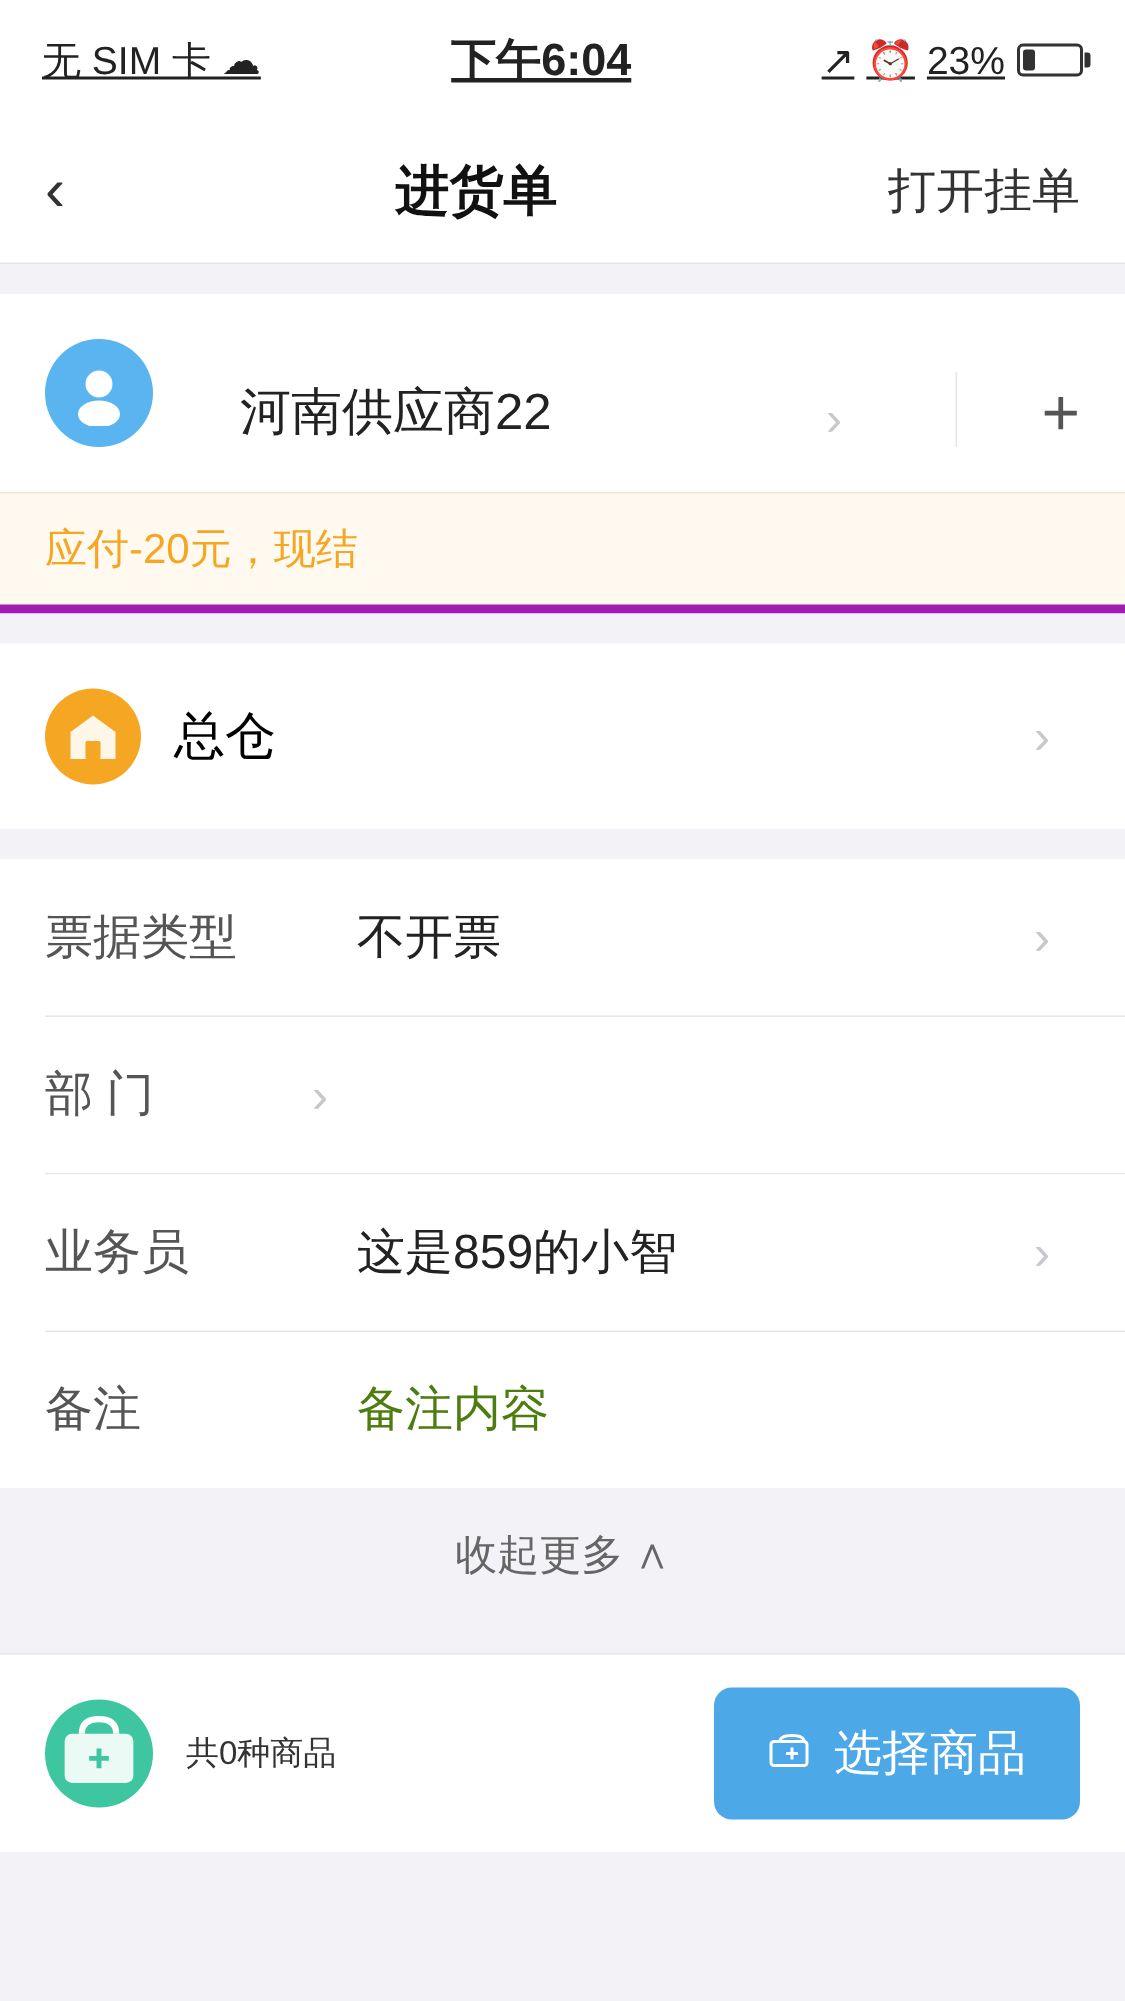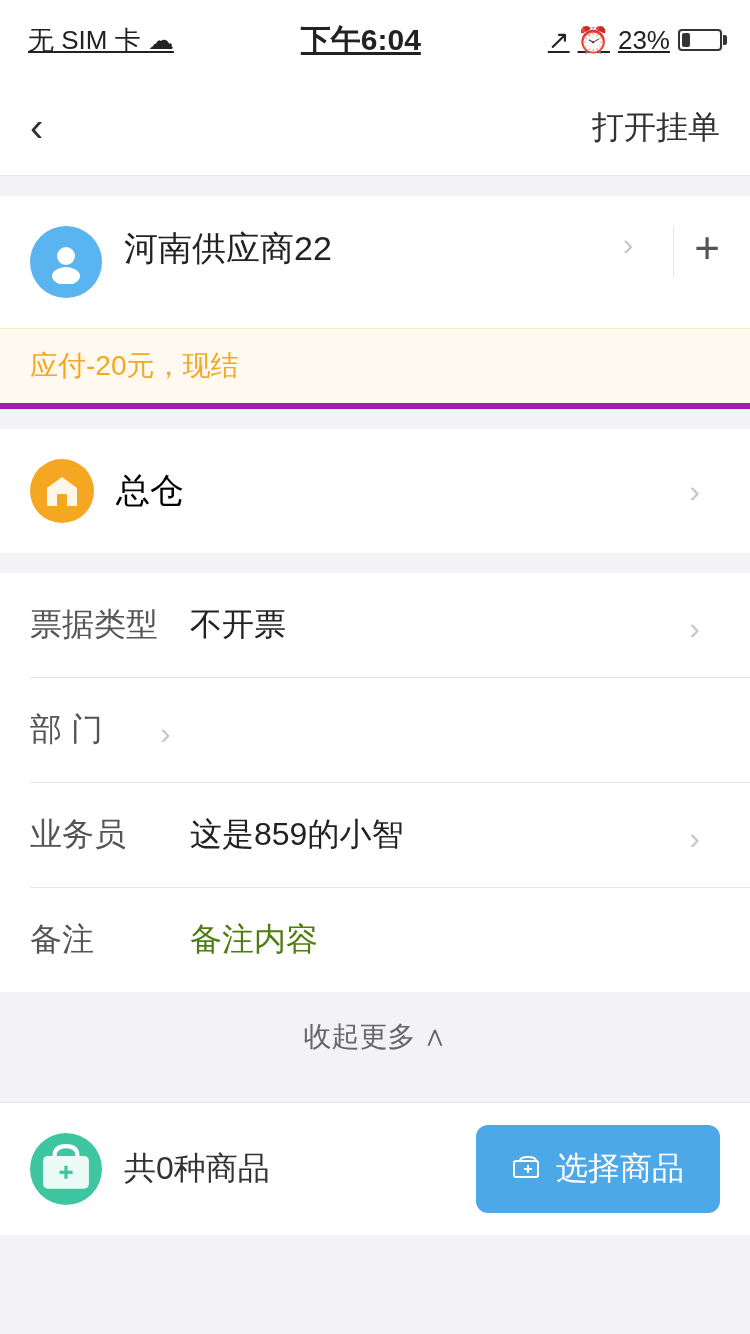--- a/index.html
+++ b/index.html
@@ -70,23 +70,24 @@
     
     .card {
       background: #fff;
       margin-bottom: 0;
     }
 
     
     .supplier-row {
       background: #fff;
       display: flex;
-      align-items: flex-start;
+      align-items: flex-end;
       padding: 30px 30px;
       min-height: 100px;
+      gap: 36px;
     }
     .supplier-avatar {
       width: 72px; height: 72px;
       border-radius: 50%;
       background: #5ab4f0;
       display: flex; align-items: center; justify-content: center;
       margin-right: 22px;
       flex-shrink: 0;
     }
     .supplier-avatar svg { width: 44px; height: 44px; }
@@ -142,24 +143,25 @@
     .warehouse-name {
       flex: 1;
       font-size: 34px;
       color: #000000;
     }
 
     
     .form-section { background: #fff; }
     .form-row {
       display: flex;
-      align-items: flex-end;
+      align-items: center;
       padding: 30px 30px;
       min-height: 100px;
       background: #fff;
+      gap: 48px;
     }
     .form-label {
       font-size: 32px;
       color: #555;
       width: 130px;
       flex-shrink: 0;
     }
     .form-value {
       flex: 1;
       font-size: 32px;
@@ -193,21 +195,21 @@
     .product-icon {
       width: 72px; height: 72px;
       border-radius: 50%;
       background: #3ec6a0;
       display: flex; align-items: center; justify-content: center;
       margin-right: 22px;
       flex-shrink: 0;
     }
     .product-count {
       flex: 1;
-      font-size: 32px;
+      font-size: 22px;
       color: #333;
     }
     .select-btn {
       background: #4da8e8;
       color: #fff;
       border: none;
       border-radius: 12px;
       padding: 22px 36px;
       font-size: 32px;
       display: flex;
@@ -236,20 +238,21 @@
     <span>⏰</span>
     <span>23%</span>
     <span class="battery">
       <span class="battery-fill"></span>
     </span>
   </div>
 </div>
 
 <div class="nav-bar">
   <span class="nav-back">‹</span>
+  <span class="nav-title">进货单</span>
   <span class="nav-action">打开挂单</span>
 </div>
 
 <div class="section-gap"></div>
 
 <div class="card">
   <div class="supplier-row">
     <div class="supplier-avatar">
       <svg viewBox="0 0 44 44" fill="none" xmlns="http://www.w3.org/2000/svg">
         <circle cx="22" cy="16" r="9" fill="#fff"></circle>

